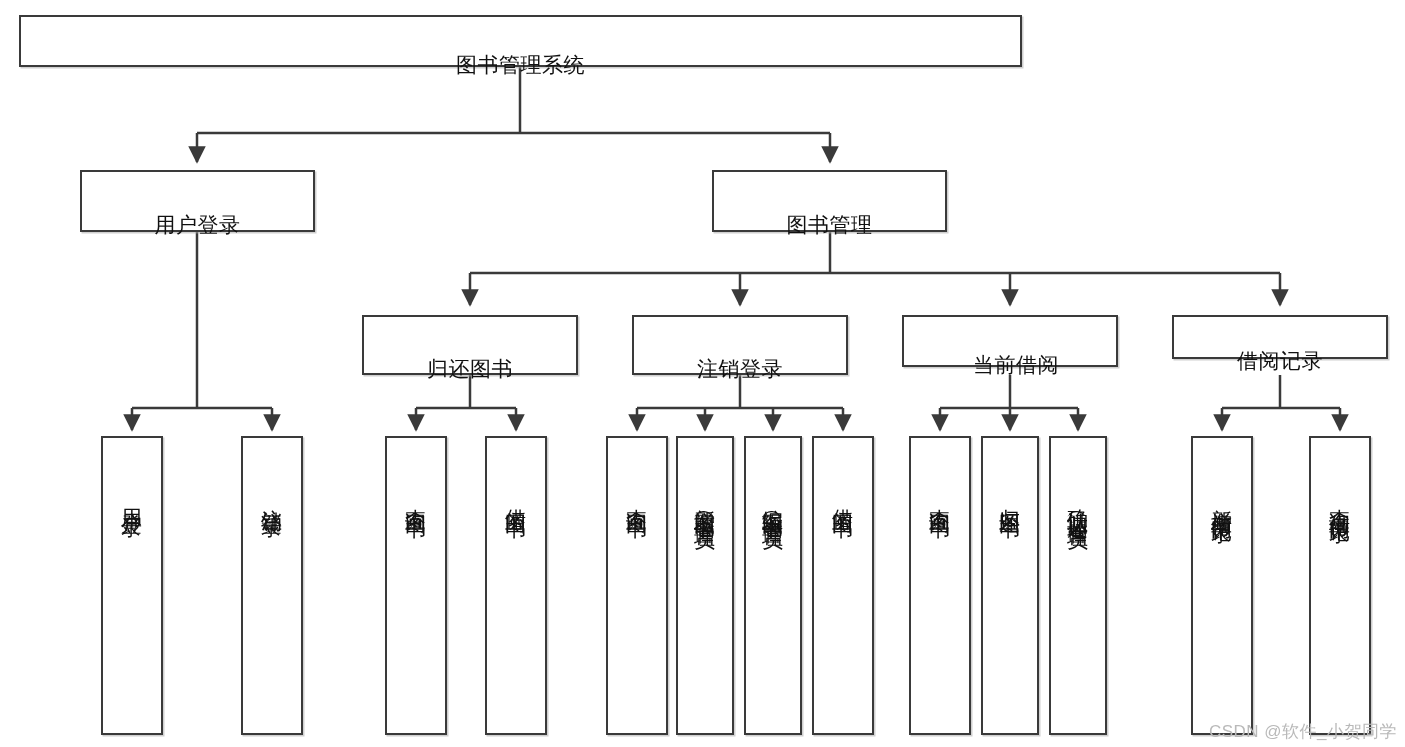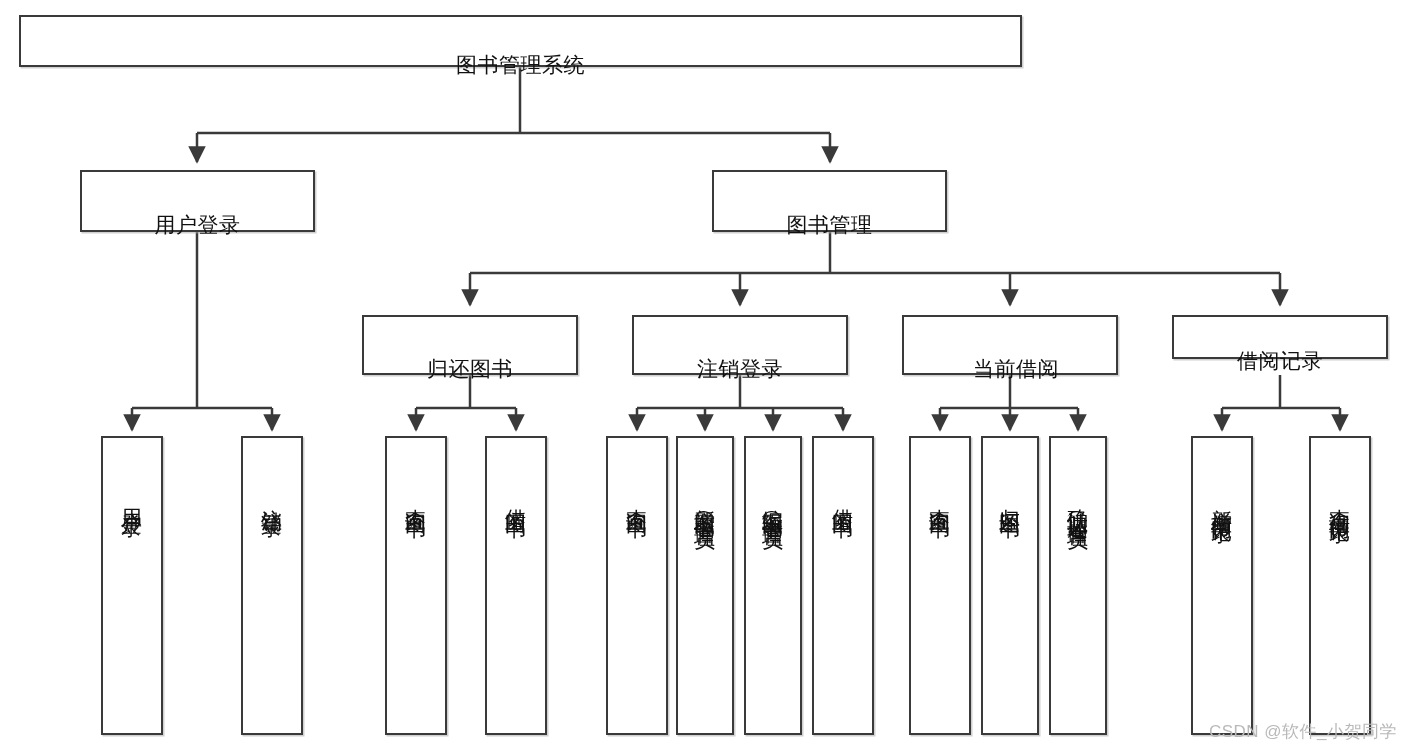--- a/index.html
+++ b/index.html
@@ -137,21 +137,21 @@
   <div class="node h" style="left:712px; top:170px; width:235px; height:62px;">
     <span class="lbl">图书管理</span>
   </div>
 
   <div class="node h" style="left:362px; top:315px; width:216px; height:60px;">
     <span class="lbl">归还图书</span>
   </div>
   <div class="node h" style="left:632px; top:315px; width:216px; height:60px;">
     <span class="lbl">注销登录</span>
   </div>
-  <div class="node h" style="left:902px; top:315px; width:216px; height:60px;padding-left:12px;">
+  <div class="node h" style="left:902px; top:315px; width:216px; height:52px;padding-left:12px;">
     <span class="lbl">当前借阅</span>
   </div>
   <div class="node h" style="left:1172px; top:315px; width:216px; height:44px;">
     <span class="lbl">借阅记录</span>
   </div>
 
   <div class="node v" style="left:101px; top:436px; width:62px; height:299px;">
     <span class="lbl">用户登录</span>
   </div>
   <div class="node v" style="left:241px; top:436px; width:62px; height:299px;">

